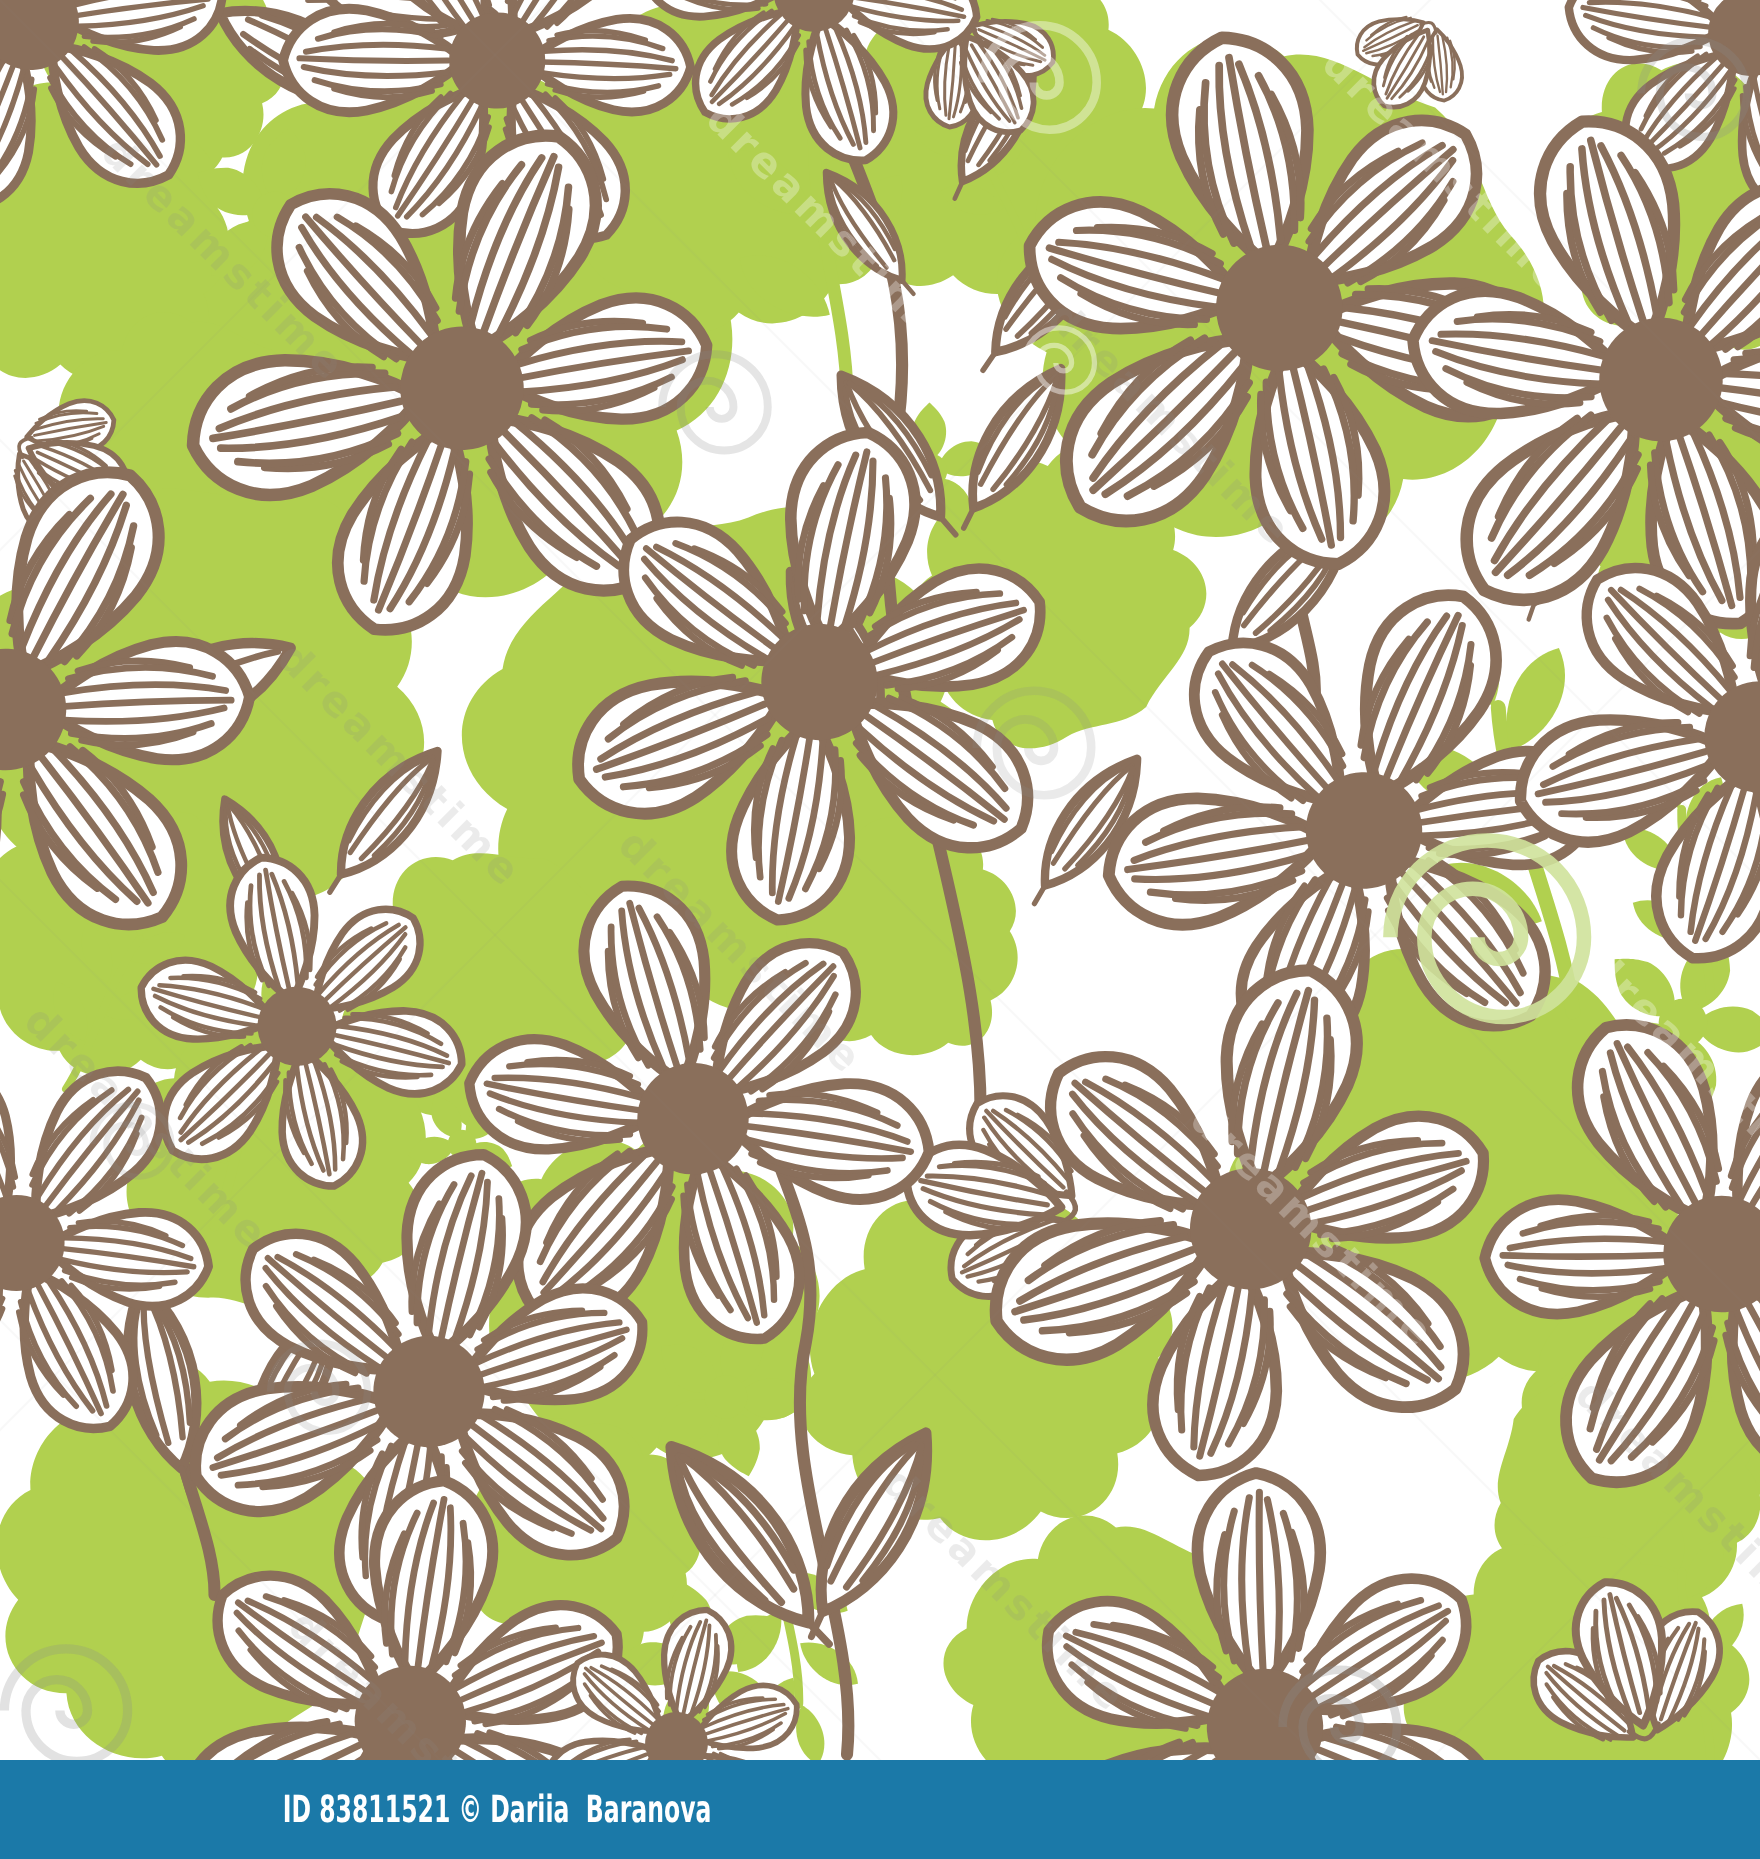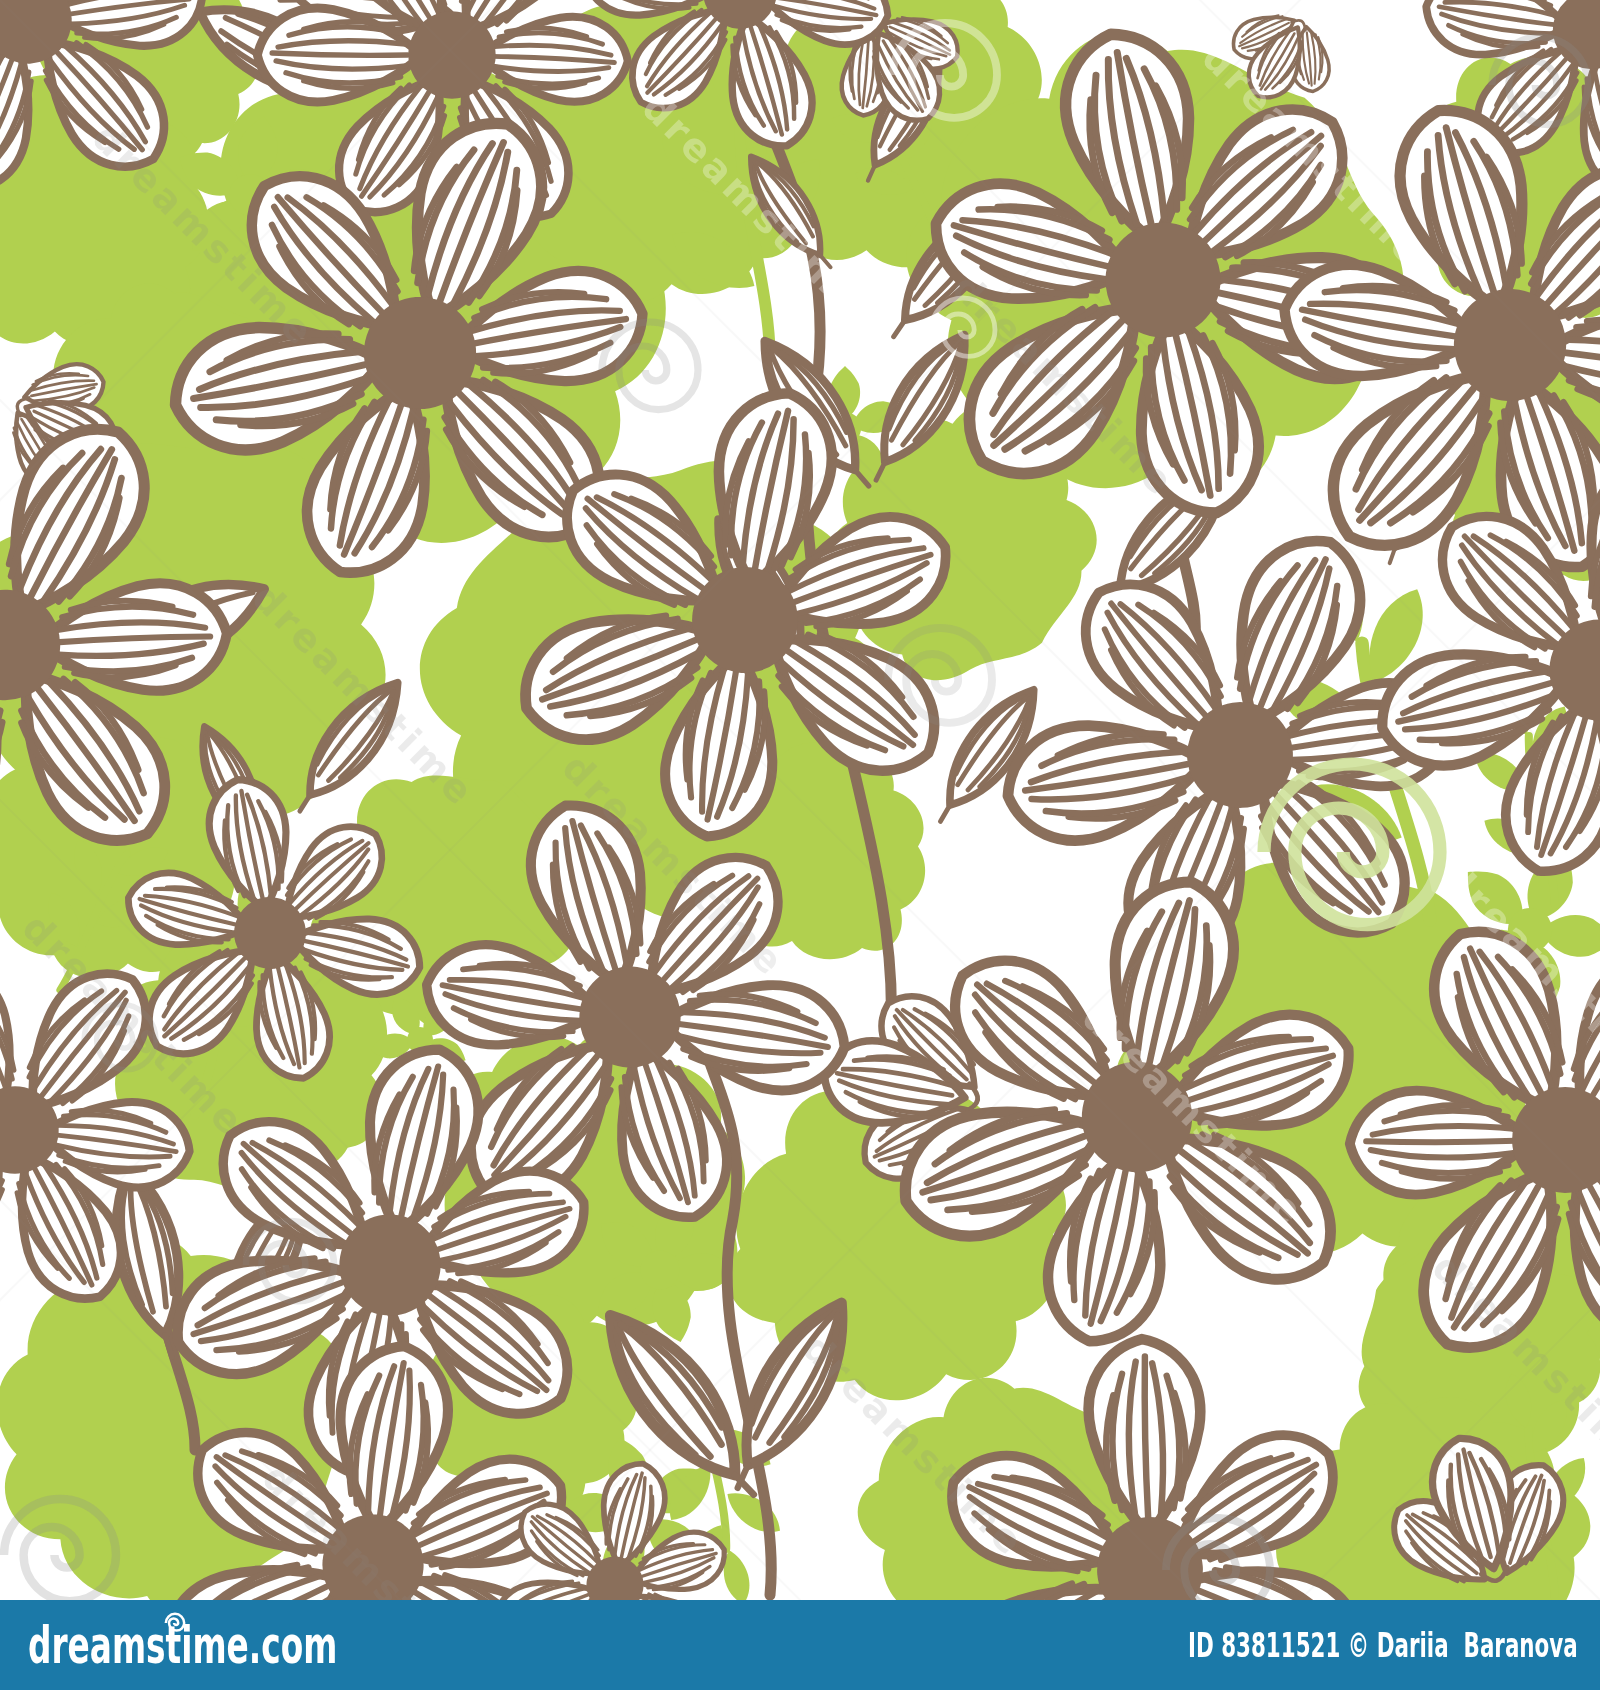--- a/index.html
+++ b/index.html
@@ -245,22 +245,16 @@
           <use href="#sym-spiral" transform="translate(290 1265) rotate(0) scale(1.1)" class="wm-spiral" opacity="0.2" style="stroke: rgb(138, 138, 138);"></use>
           <use href="#sym-spiral" transform="translate(1540 85) rotate(0) scale(1.2)" class="wm-spiral" opacity="0.25" style="stroke: rgb(138, 138, 138);"></use>
           <use href="#sym-spiral" transform="translate(963 330) rotate(0) scale(0.8)" class="wm-spiral" opacity="0.45" style="stroke: rgb(255, 255, 255);"></use>
           <use href="#sym-spiral" transform="translate(120 1040) rotate(0) scale(0.9)" class="wm-spiral" opacity="0.18" style="stroke: rgb(138, 138, 138);"></use>
           <use href="#sym-spiral" transform="translate(1218 1570) rotate(0) scale(1.3)" class="wm-spiral" opacity="0.3" style="stroke: rgb(138, 138, 138);"></use>
         </g>
     </svg>
   </div>
 
   <div class="bar">
-    <div class="logo">
-      <svg class="logo-spiral" viewBox="-48 -48 96 96">
-          <use href="#sym-spiral"></use>
-        </svg>
-      <span class="logo-text">dreamstime.com</span>
-    </div>
     <div class="credit">ID 83811521 © Dariia  Baranova</div>
   </div>
 
 </div>
 
 </body></html>

